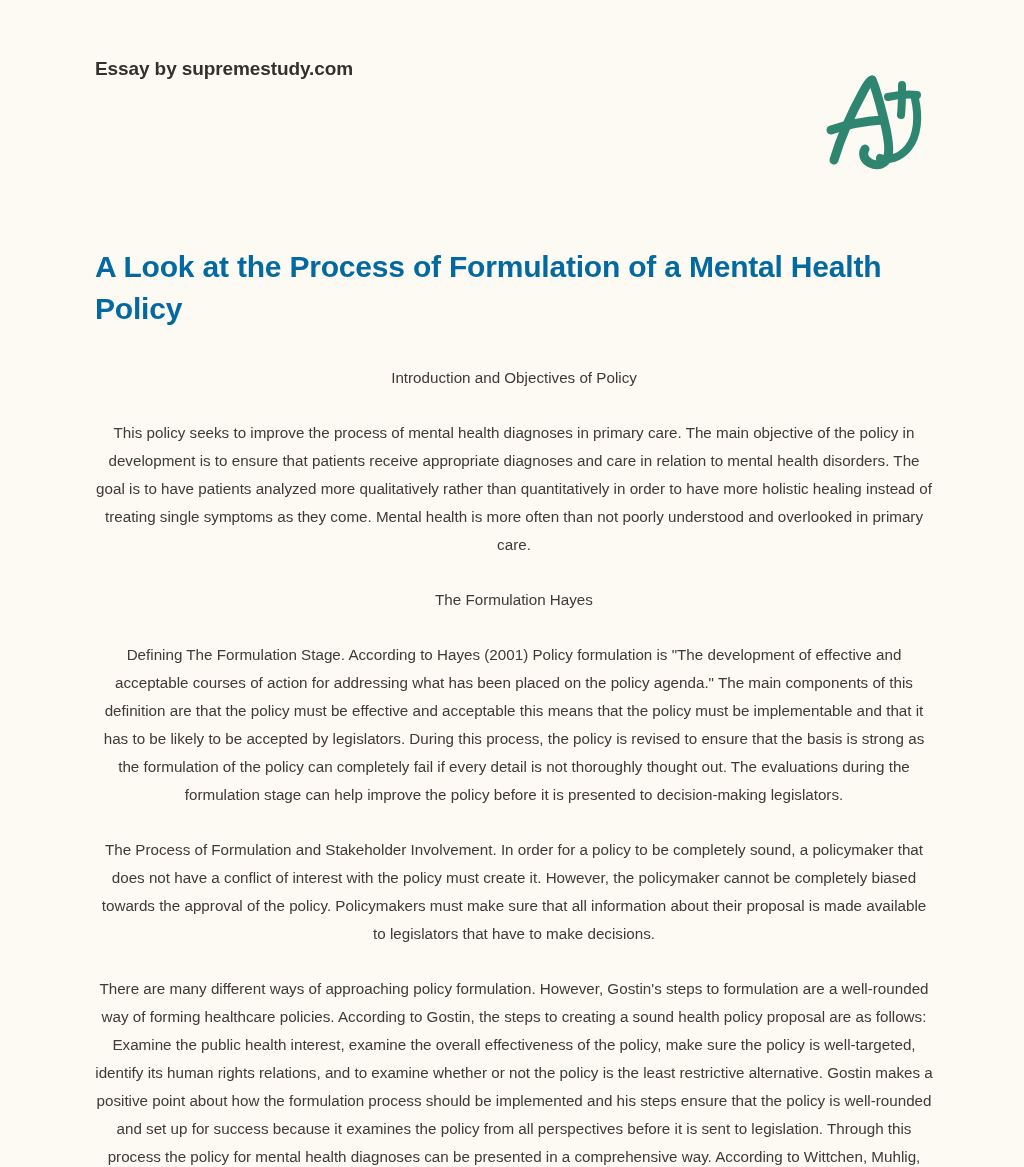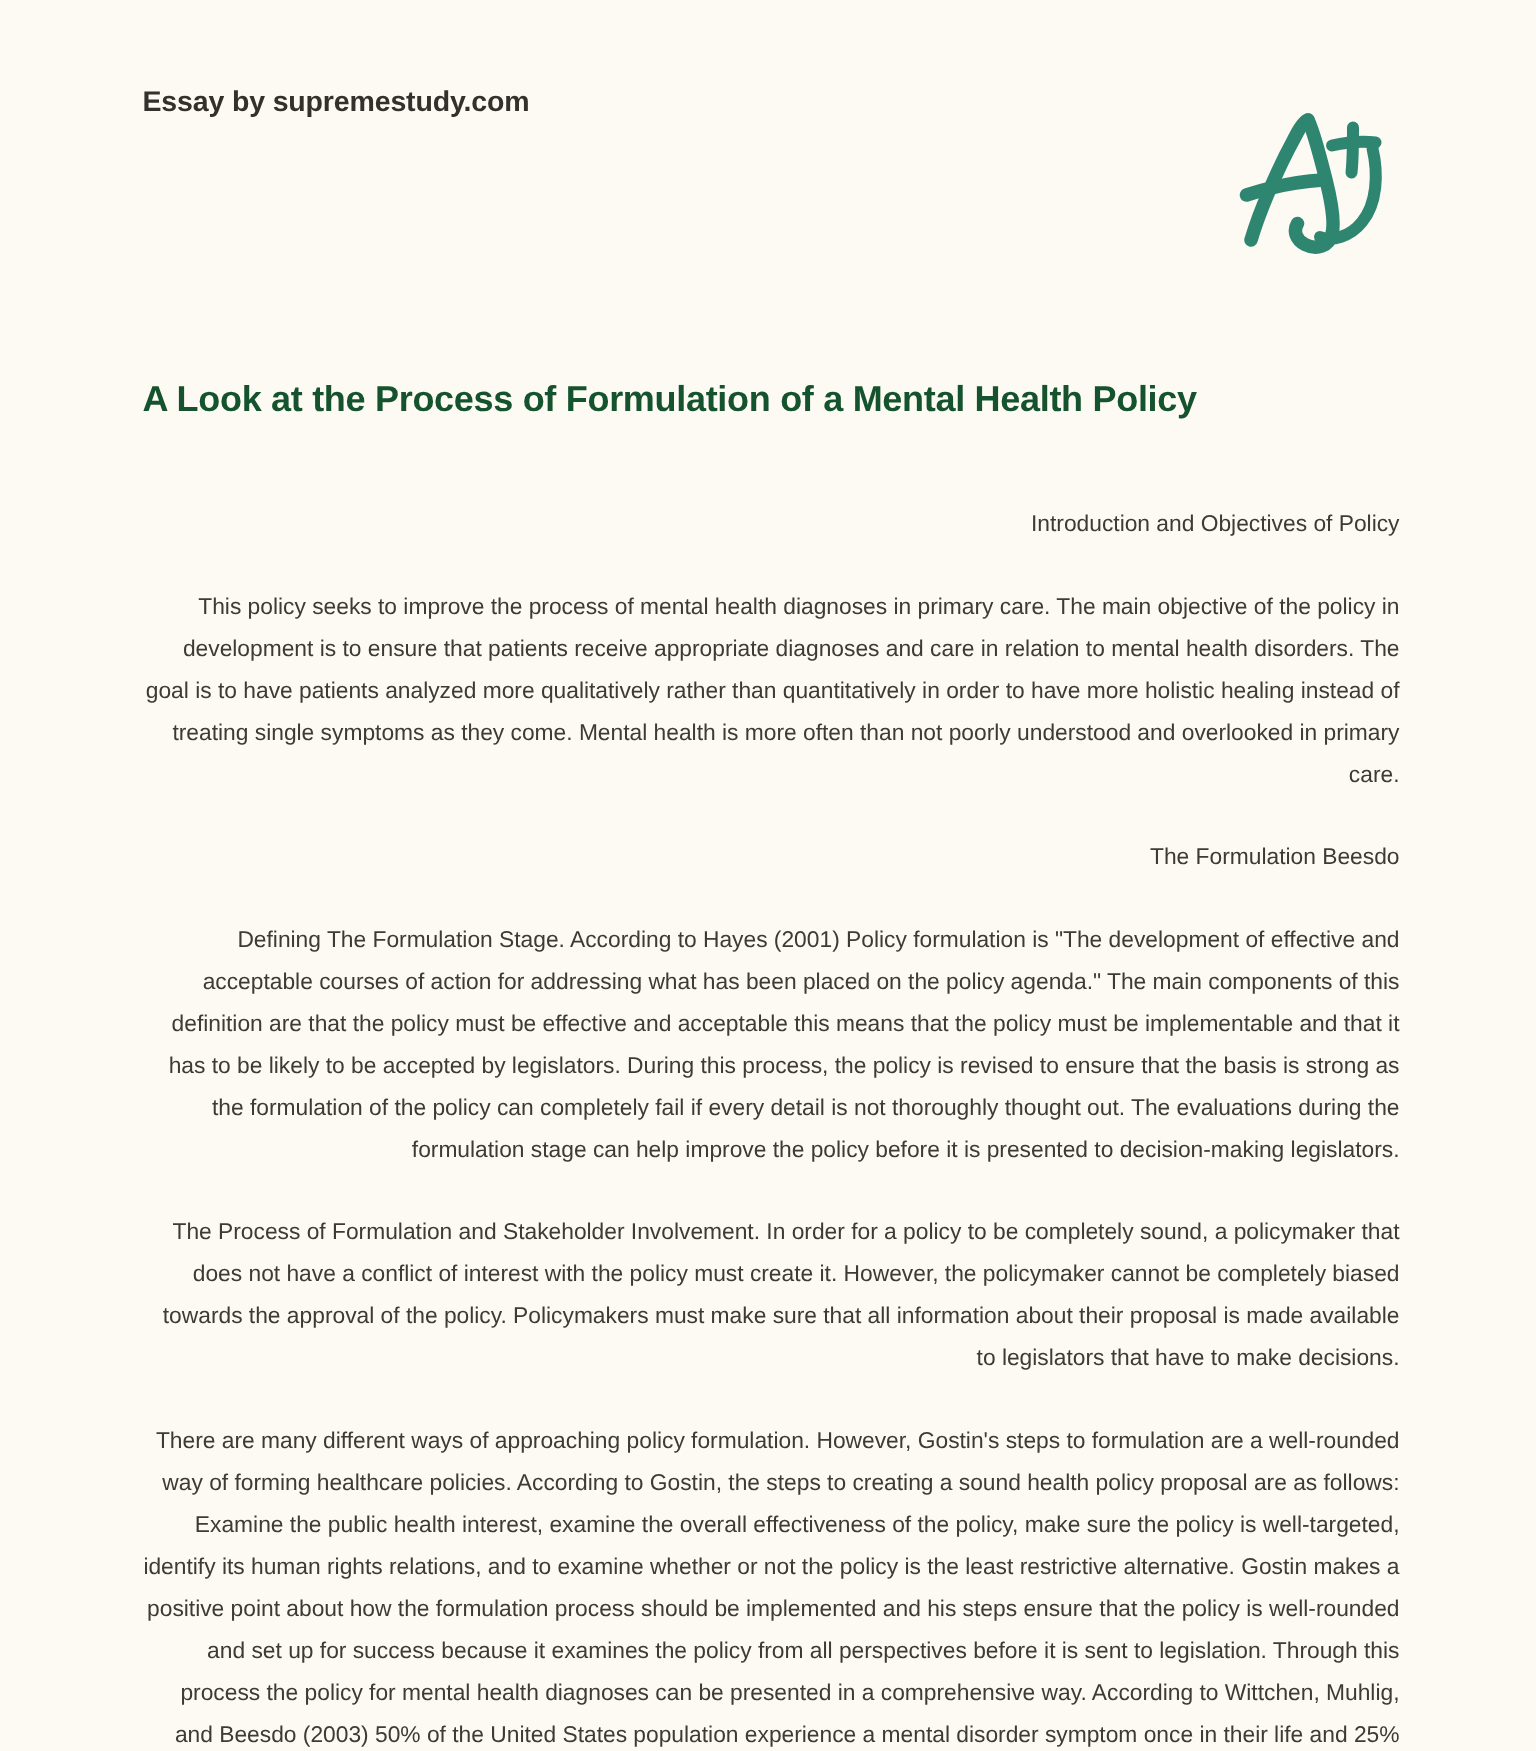--- a/index.html
+++ b/index.html
@@ -76,34 +76,34 @@
 
   
   .article {
     position: absolute;
     left: 95px;
     top: 246px;
     width: 838px;
   }
   .article-title {
     font-family: "Liberation Sans Narrow", "Liberation Sans", sans-serif;
-    font-size: 24px;
+    font-size: 30px;
     line-height: 42px;
     font-weight: bold;
-    color: #14532d;
+    color: #0369a1;
     letter-spacing: -0.2px;
-    margin: 0 0 48px 0;
+    margin: 0 0 34px 0;
     max-width: 820px;
   }
   .para {
     font-size: 15.2px;
     line-height: 28px;
     color: #3f3a36;
     margin: 0 0 27px 0;
-    text-align: right;
+    text-align: center;
   }
   .para:last-child {
     margin-bottom: 0;
   }
 </style>
 </head>
 <body>
 
 <div class="page">
 
@@ -134,21 +134,21 @@
   </div>
 
   <div class="article">
 
     <h1 class="article-title">A Look at the Process of Formulation of a Mental Health Policy</h1>
 
     <p class="para">Introduction and Objectives of Policy</p>
 
     <p class="para">This policy seeks to improve the process of mental health diagnoses in primary care. The main objective of the policy in development is to ensure that patients receive appropriate diagnoses and care in relation to mental health disorders. The goal is to have patients analyzed more qualitatively rather than quantitatively in order to have more holistic healing instead of treating single symptoms as they come. Mental health is more often than not poorly understood and overlooked in primary care.</p>
 
-    <p class="para">The Formulation Beesdo</p>
+    <p class="para">The Formulation Hayes</p>
 
     <p class="para">Defining The Formulation Stage. According to Hayes (2001) Policy formulation is "The development of effective and acceptable courses of action for addressing what has been placed on the policy agenda." The main components of this definition are that the policy must be effective and acceptable this means that the policy must be implementable and that it has to be likely to be accepted by legislators. During this process, the policy is revised to ensure that the basis is strong as the formulation of the policy can completely fail if every detail is not thoroughly thought out. The evaluations during the formulation stage can help improve the policy before it is presented to decision-making legislators.</p>
 
     <p class="para">The Process of Formulation and Stakeholder Involvement. In order for a policy to be completely sound, a policymaker that does not have a conflict of interest with the policy must create it. However, the policymaker cannot be completely biased towards the approval of the policy. Policymakers must make sure that all information about their proposal is made available to legislators that have to make decisions.</p>
 
     <p class="para">There are many different ways of approaching policy formulation. However, Gostin's steps to formulation are a well-rounded way of forming healthcare policies. According to Gostin, the steps to creating a sound health policy proposal are as follows: Examine the public health interest, examine the overall effectiveness of the policy, make sure the policy is well-targeted, identify its human rights relations, and to examine whether or not the policy is the least restrictive alternative. Gostin makes a positive point about how the formulation process should be implemented and his steps ensure that the policy is well-rounded and set up for success because it examines the policy from all perspectives before it is sent to legislation. Through this process the policy for mental health diagnoses can be presented in a comprehensive way. According to Wittchen, Muhlig, and Beesdo (2003) 50% of the United States population experience a mental disorder symptom once in their life and 25% have suffered through mental disorders. This is relevant to public health interest. In relation to human rights, all humans in healthcare have the right to fair treatment and this is a topic in healthcare in which patients have been mistreated greatly in the past. Finally, the policy can b</p>
 
   </div>
 
 </div>

